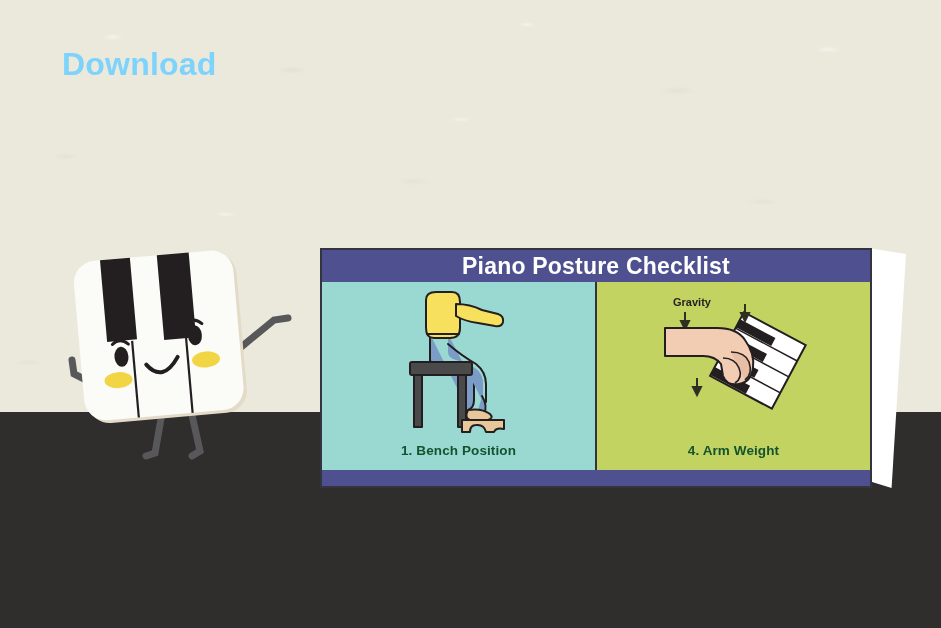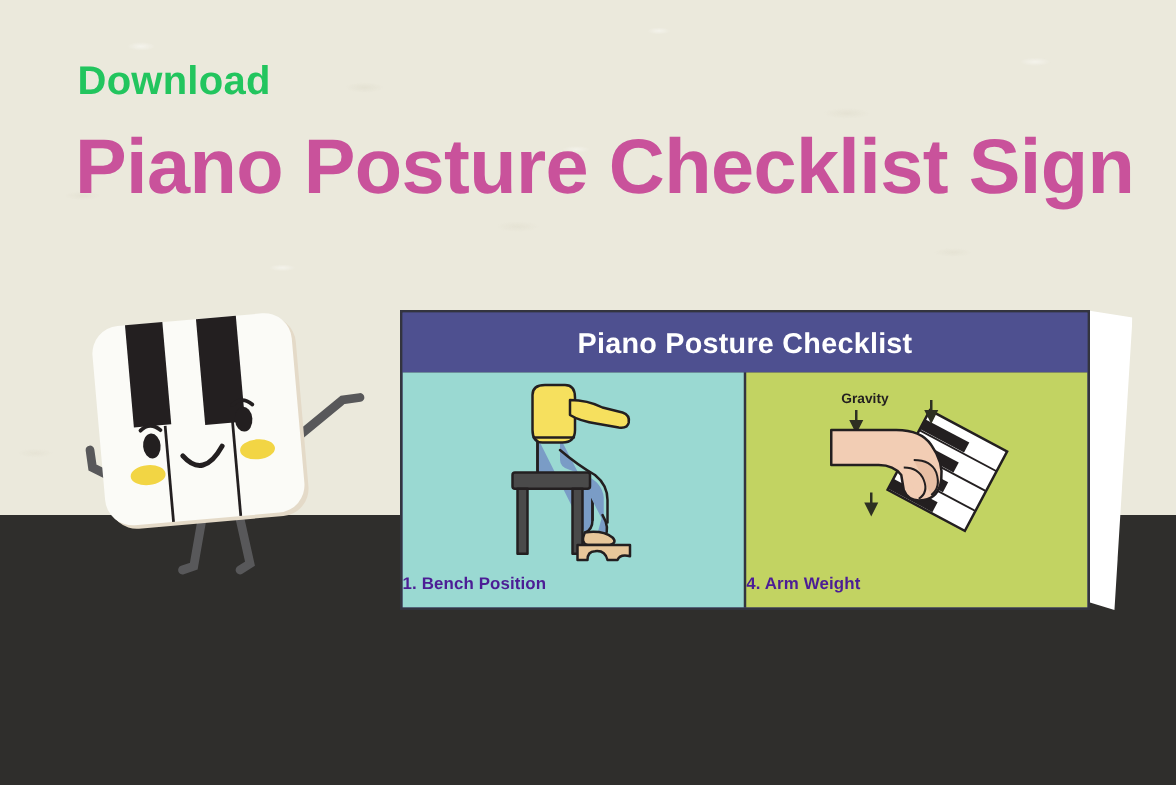--- a/index.html
+++ b/index.html
@@ -52,21 +52,21 @@
     background: #2f2e2c;
   }
 
   
   .kicker {
     position: absolute;
     left: 62px; top: 46px;
     font-size: 32px;
     font-weight: bold;
     letter-spacing: .2px;
-    color: #22c55e;
+    color: #7dd3fc;
     white-space: nowrap;
   }
   .headline {
     position: absolute;
     left: 60px; top: 98px;
     font-size: 62px;
     font-weight: bold;
     letter-spacing: -0.5px;
     color: #c9529b;
     white-space: nowrap;
@@ -88,21 +88,21 @@
   .sign-face {
     position: absolute;
     left: 0; top: 0;
     width: 552px; height: 240px;
     background: #4e5090;
     border: 2px solid #33343f;
     box-sizing: border-box;
     overflow: hidden;
   }
   .sign-header {
-    height: 48px;
+    height: 32px;
     background: #4e5090;
     display: flex;
     align-items: center;
     justify-content: center;
   }
   .sign-header-title {
     color: #ffffff;
     font-size: 23px;
     font-weight: bold;
     letter-spacing: .2px;
@@ -119,38 +119,38 @@
     overflow: hidden;
   }
   .panel-art {
     position: absolute;
     left: 0; top: 0;
     width: 100%; height: 152px;
   }
   .panel-label {
     position: absolute;
     left: 0; right: 0; bottom: 12px;
-    color: #4c1d95;
+    text-align: center;
+    color: #14532d;
     font-size: 13.5px;
     font-weight: bold;
     letter-spacing: .1px;
   }
 </style>
 </head>
 <body>
 
 <div id="stage">
 
   <div class="wall">
     <div class="wall-tex"></div>
   </div>
   <div class="floor"></div>
 
   <div class="kicker">Download</div>
-  <div class="headline">Piano Posture Checklist Sign</div>
 
   <div class="mascot">
     <svg viewBox="0 0 260 220" width="260" height="220">
 
       <g stroke="#58585a" stroke-width="7" stroke-linecap="round" fill="none">
         <path d="M110 165 L103 205 L94 208"></path>
         <path d="M140 167 L148 203 L140 208"></path>
       </g>
 
       <path d="M40 135 L22 126 L20 112" stroke="#58585a" stroke-width="7" stroke-linecap="round" fill="none"></path>

